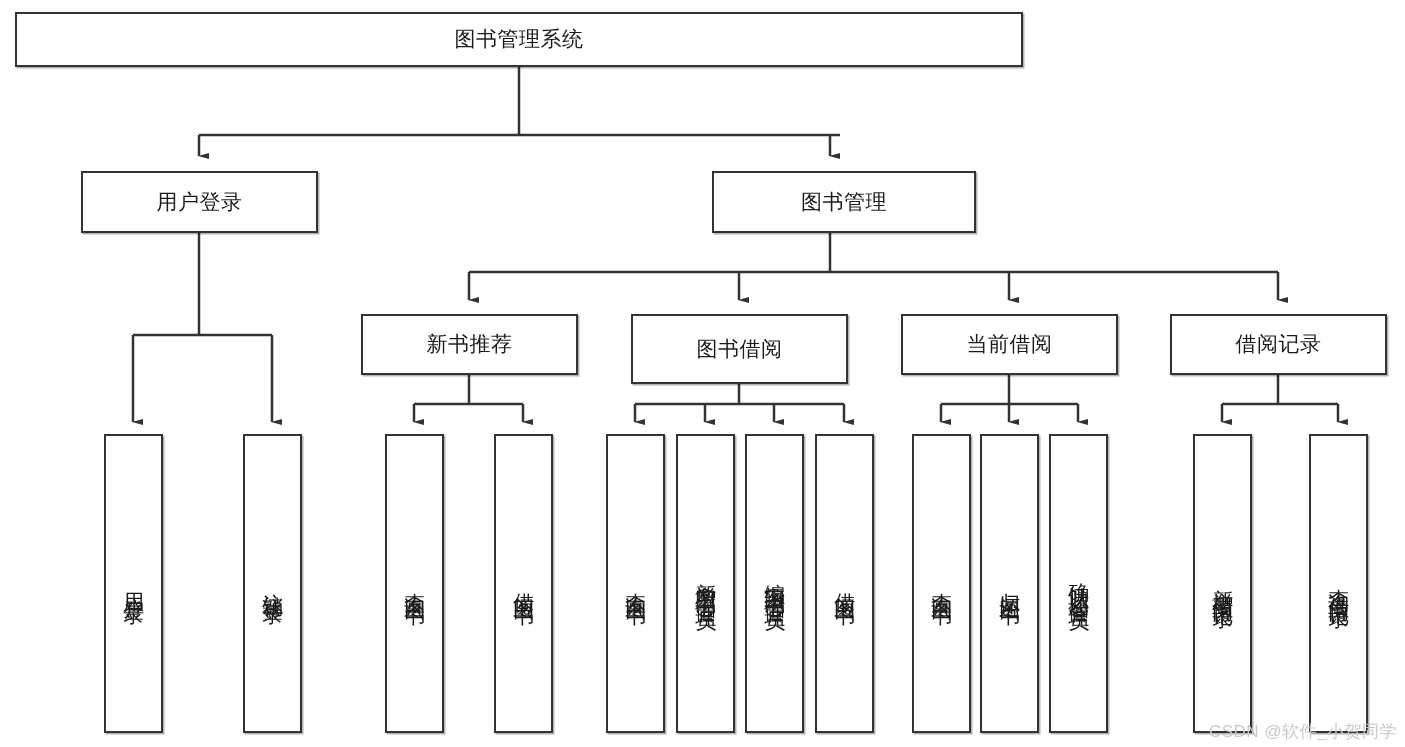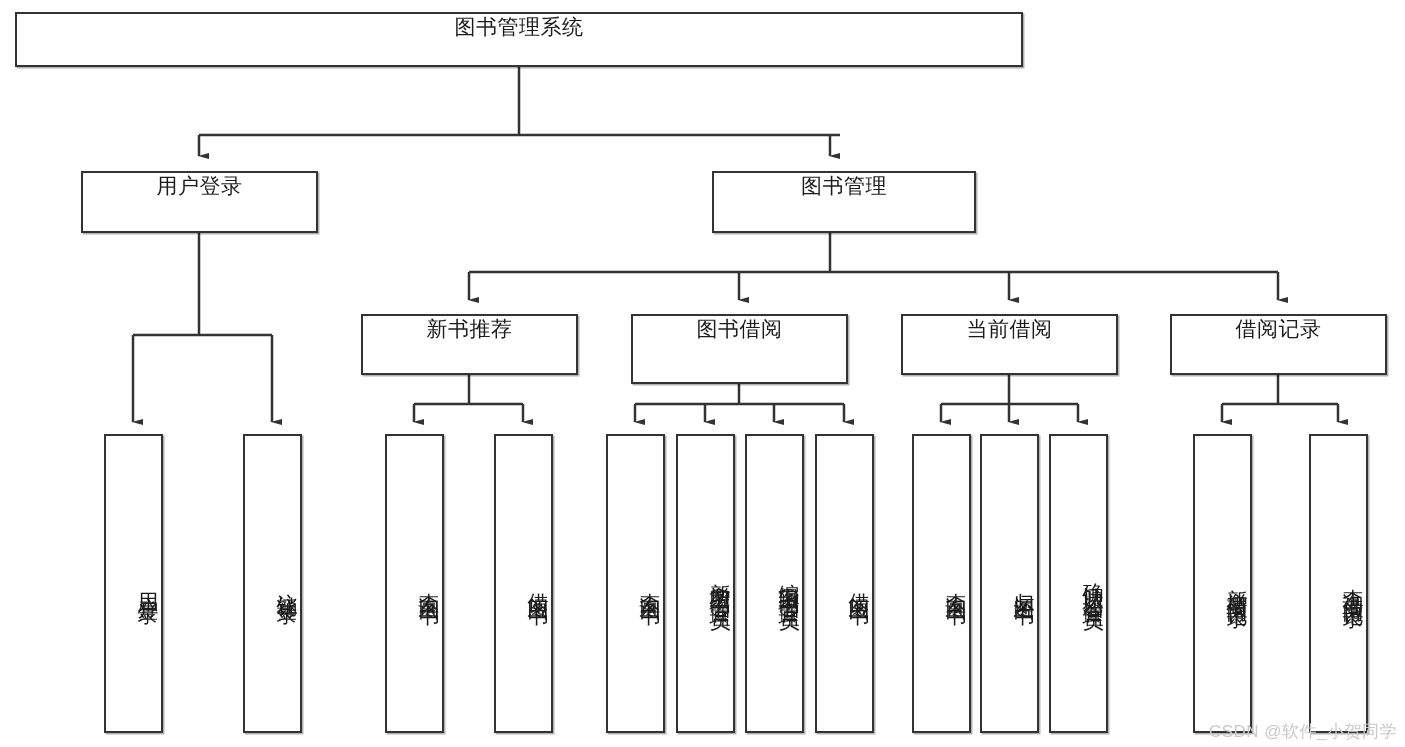--- a/index.html
+++ b/index.html
@@ -25,20 +25,21 @@
     height: 747px;
     pointer-events: none;
   }
   .node {
     position: absolute;
     box-sizing: border-box;
     border: 2px solid #333333;
     background: #ffffff;
     box-shadow: 1.5px 1.5px 0 rgba(0,0,0,0.30);
     display: flex;
+    align-items: center;
     justify-content: center;
     color: #1b1b1b;
     line-height: 1.25;
   }
   .node.horiz {
     font-size: 21px;
     letter-spacing: 0.5px;
   }
   .node.vert {
     writing-mode: vertical-rl;

